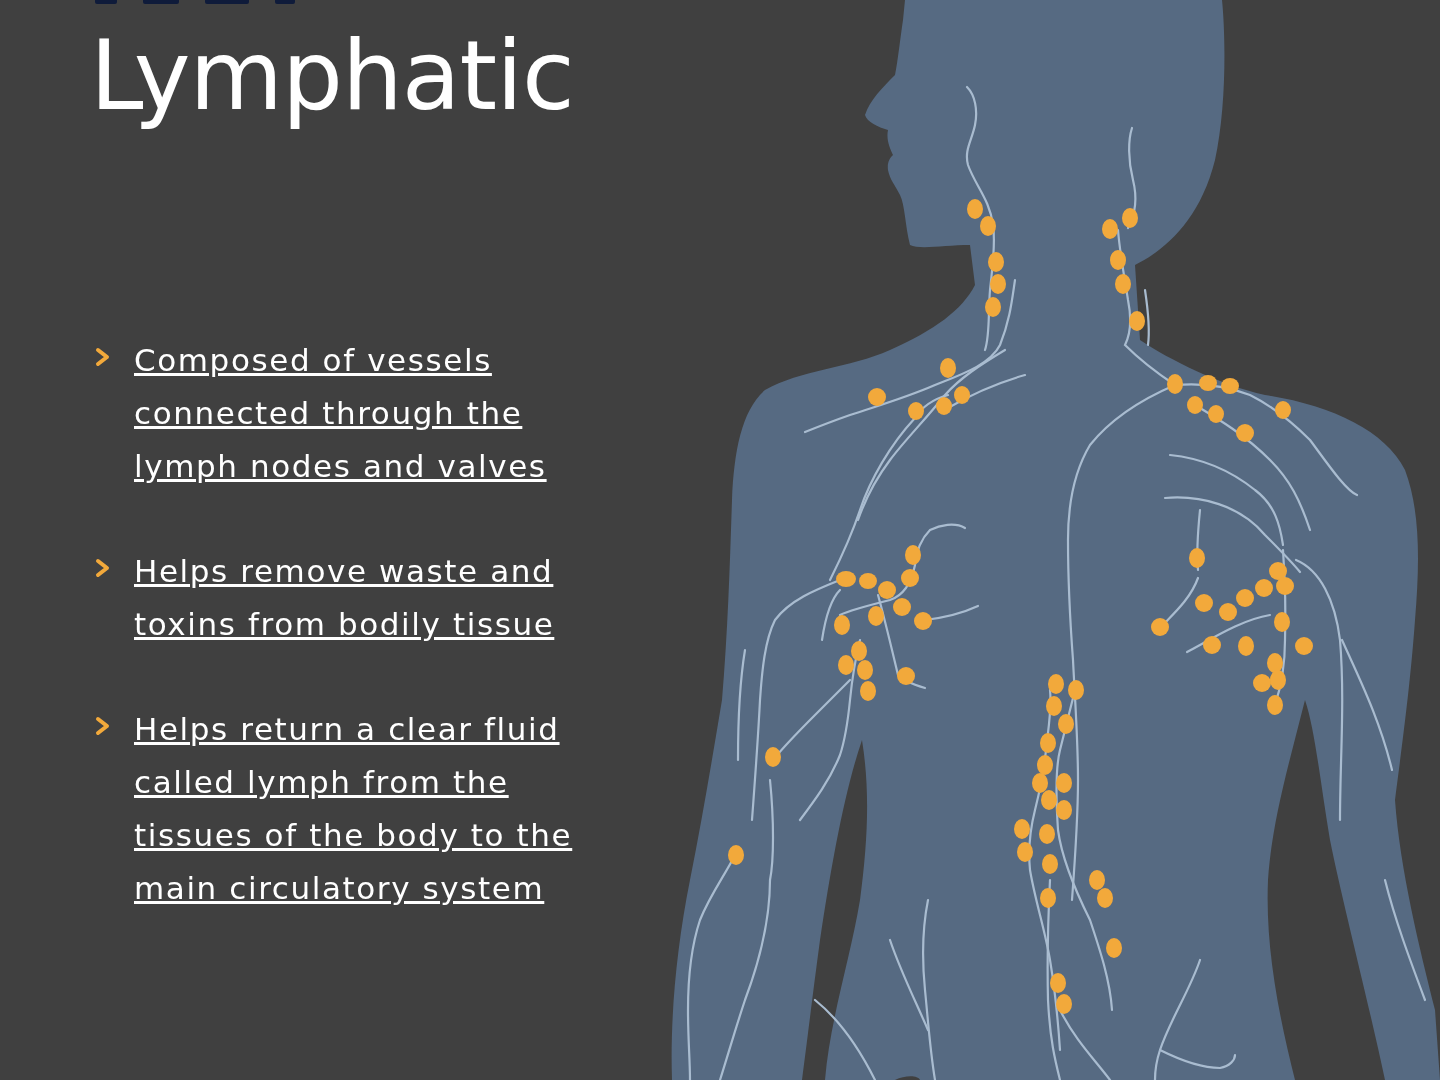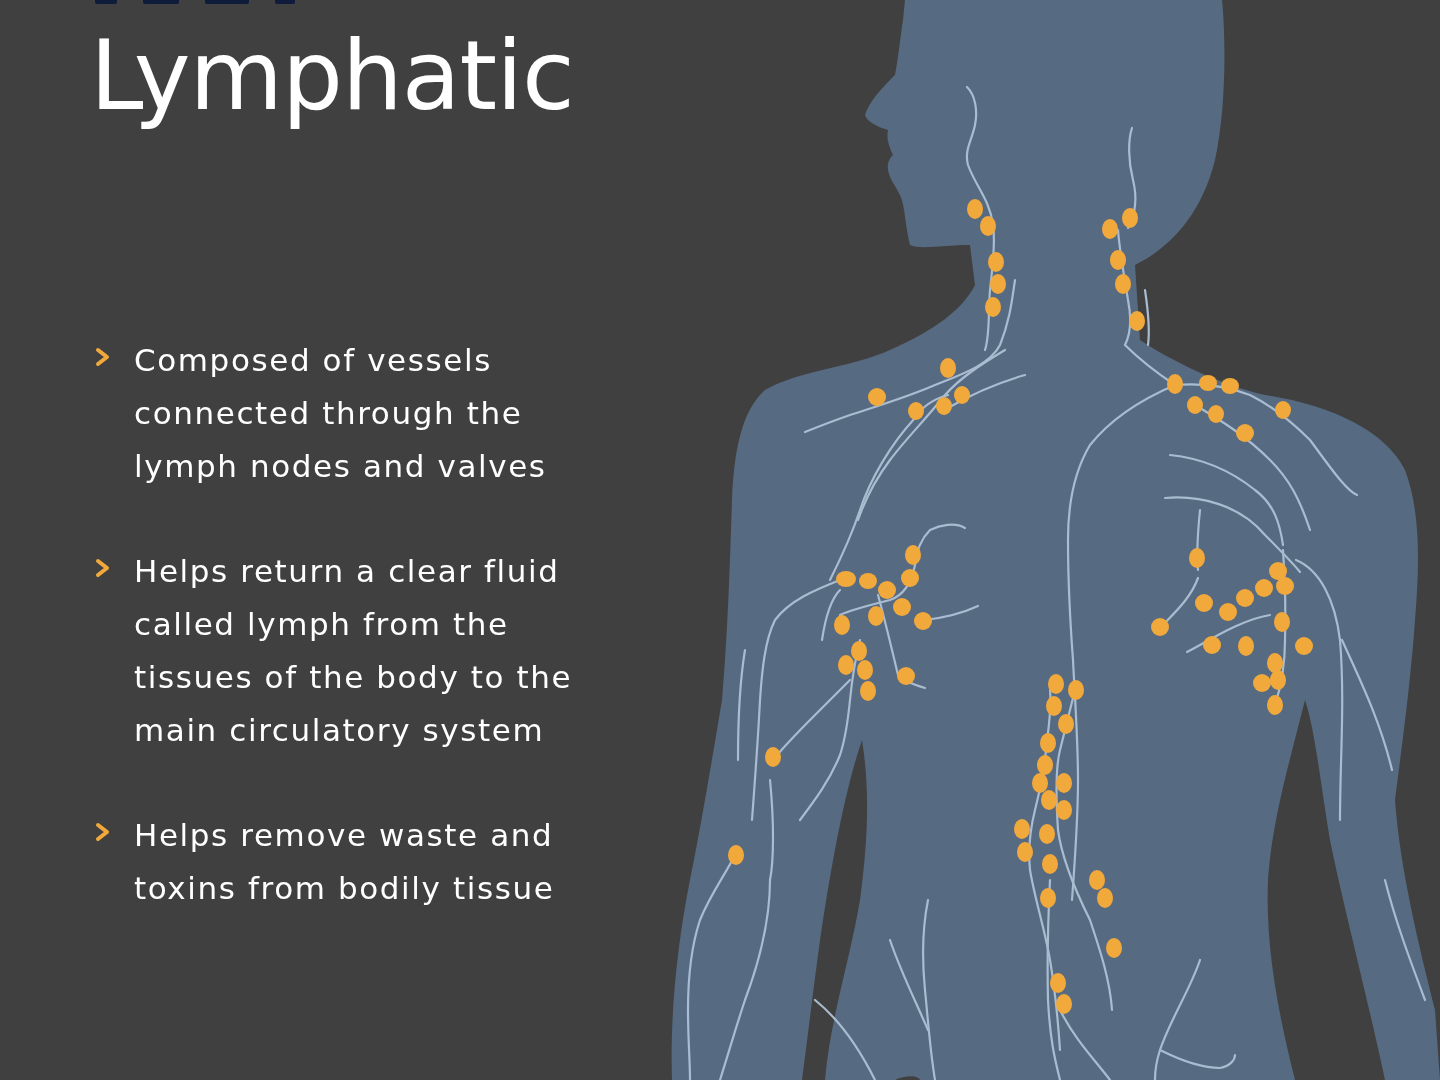--- a/index.html
+++ b/index.html
@@ -62,20 +62,21 @@
       top: 334px;
       width: 560px;
       margin: 0;
       padding: 0;
       list-style: none;
     }
     .bullet {
       position: relative;
       padding-left: 44px;
       margin-bottom: 52px;
+      text-decoration: underline;
     }
     .bullet .chev {
       position: absolute;
       left: 2px;
       top: 12px;
       width: 22px;
       height: 22px;
     }
     .bullet .text {
       display: block;
@@ -287,27 +288,27 @@
         <path d="M6 4 L15 11 L6 18" fill="none" stroke="#F2A93B" stroke-width="4" stroke-linecap="round" stroke-linejoin="round"></path>
       </svg>
       <span class="text">Composed of vessels
 connected through the
 lymph nodes and valves</span>
     </li>
     <li class="bullet">
       <svg class="chev" viewBox="0 0 22 22">
         <path d="M6 4 L15 11 L6 18" fill="none" stroke="#F2A93B" stroke-width="4" stroke-linecap="round" stroke-linejoin="round"></path>
       </svg>
+      <span class="text">Helps remove waste and
+toxins from bodily tissue</span>
+    </li>
+    <li class="bullet">
+      <svg class="chev" viewBox="0 0 22 22">
+        <path d="M6 4 L15 11 L6 18" fill="none" stroke="#F2A93B" stroke-width="4" stroke-linecap="round" stroke-linejoin="round"></path>
+      </svg>
       <span class="text">Helps return a clear fluid
 called lymph from the
 tissues of the body to the
 main circulatory system</span>
     </li>
-    <li class="bullet">
-      <svg class="chev" viewBox="0 0 22 22">
-        <path d="M6 4 L15 11 L6 18" fill="none" stroke="#F2A93B" stroke-width="4" stroke-linecap="round" stroke-linejoin="round"></path>
-      </svg>
-      <span class="text">Helps remove waste and
-toxins from bodily tissue</span>
-    </li>
   </ul>
 
 </div>
 
 </body></html>

